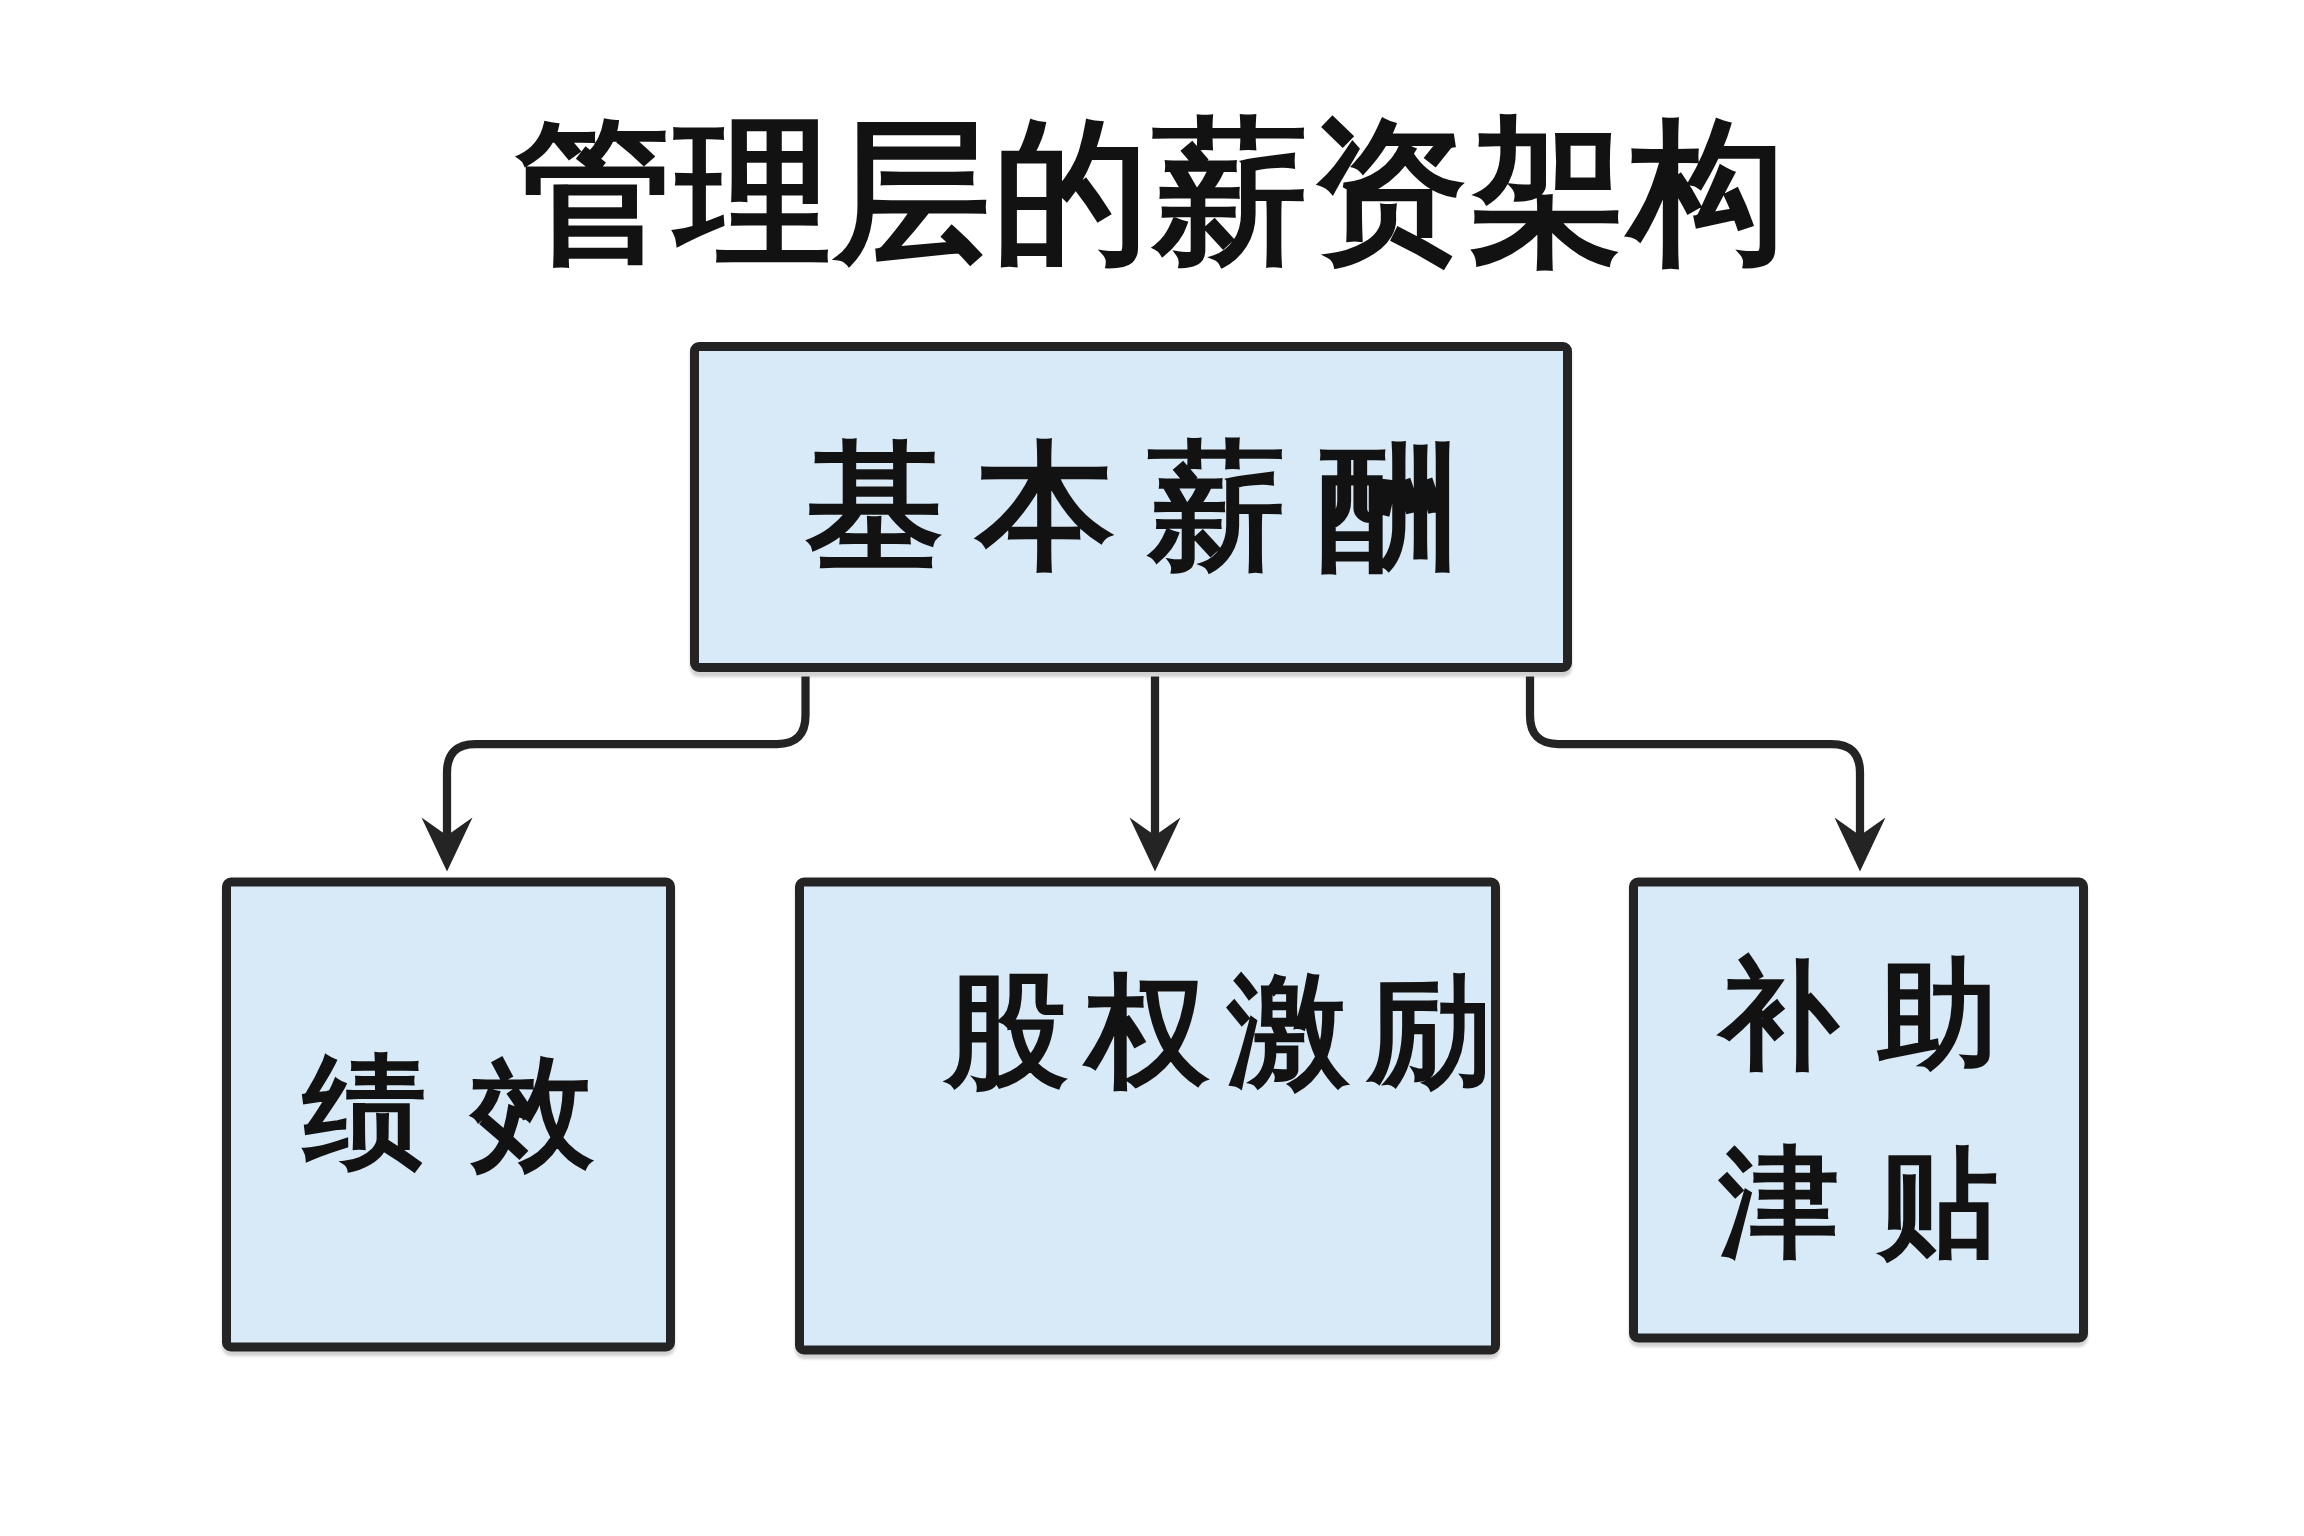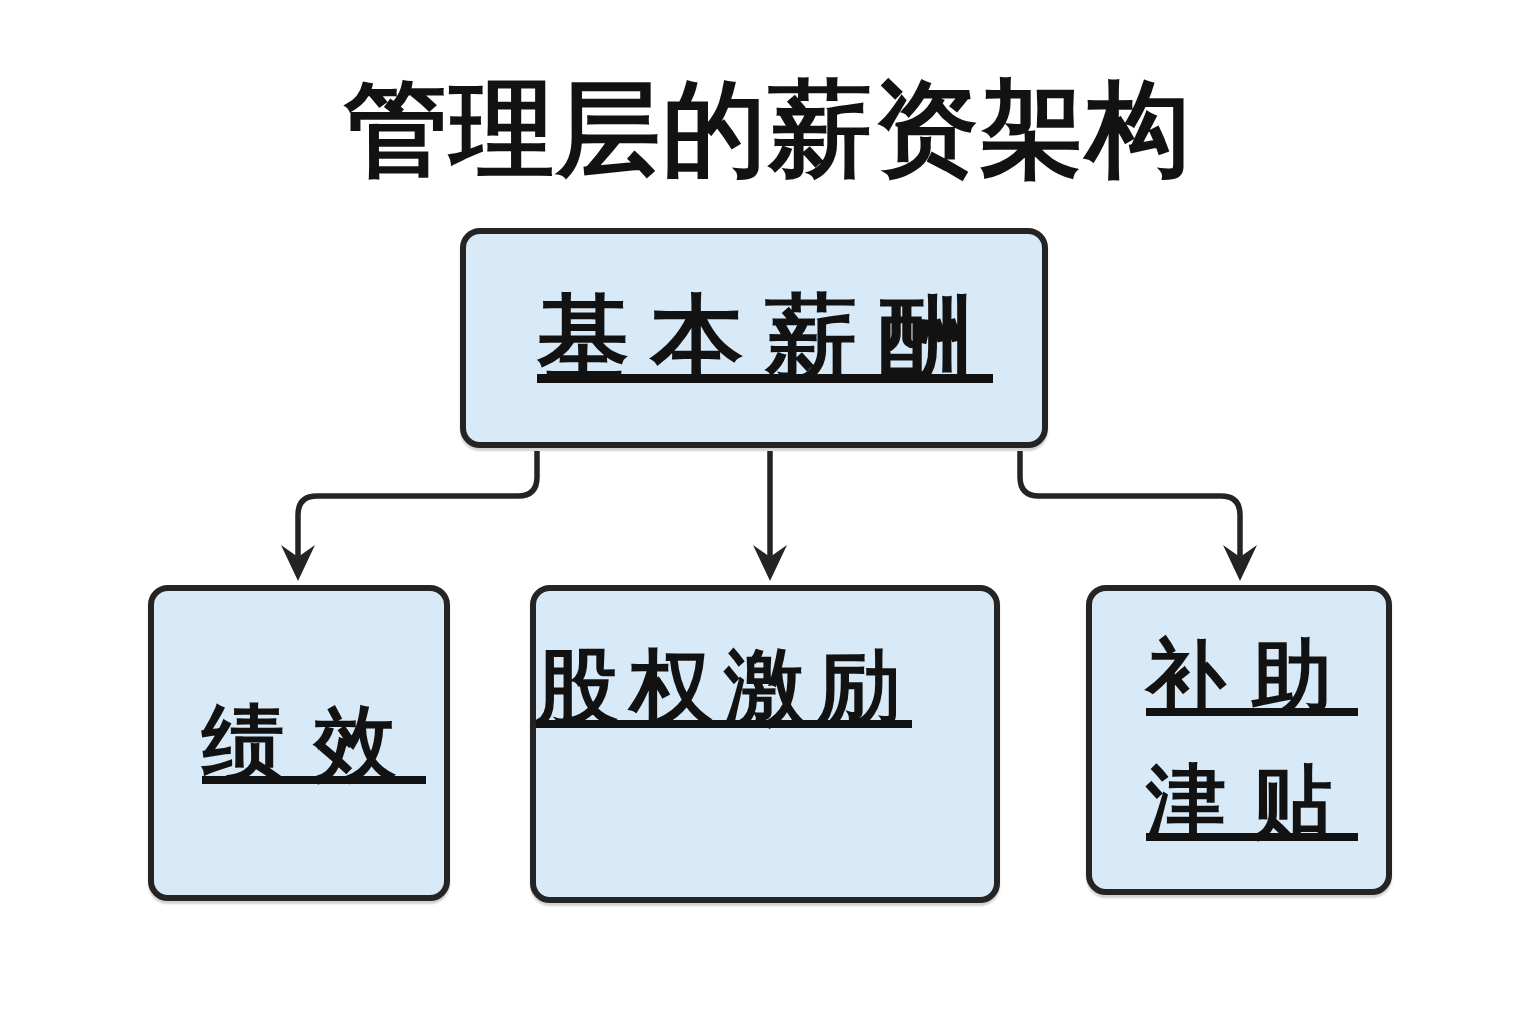--- a/index.html
+++ b/index.html
@@ -28,26 +28,25 @@
     color: var(--text, #121212);
     letter-spacing: 2px;
     line-height: 1.1;
     margin-top: 34px;
   }
   .node {
     position: absolute;
     box-sizing: border-box;
     background: var(--box-fill, #d8eaf7);
     border: 6px solid var(--box-border, #242424);
-    border-radius: 20px;
+    border-radius: 6px;
     display: flex;
     color: var(--text, #121212);
     font-weight: 900;
     box-shadow: 0 3px 2px rgba(0,0,0,0.18);
-    text-decoration: underline;
   }
   .node span {
     display: block;
     white-space: nowrap;
   }
   #root-node {
     left: 460px;
     top: 228px;
     width: 588px;
     height: 220px;
@@ -73,21 +72,21 @@
   #node-performance span {
     letter-spacing: 30px;
     margin-right: -30px;
   }
   #node-equity {
     left: 530px;
     top: 585px;
     width: 470px;
     height: 318px;
     align-items: flex-start;
-    justify-content: flex-start;
+    justify-content: flex-end;
     padding-top: 42px;
     font-size: 82px;
   }
   #node-equity span {
     letter-spacing: 12px;
     margin-right: -12px;
   }
   #node-allowance {
     left: 1086px;
     top: 585px;

